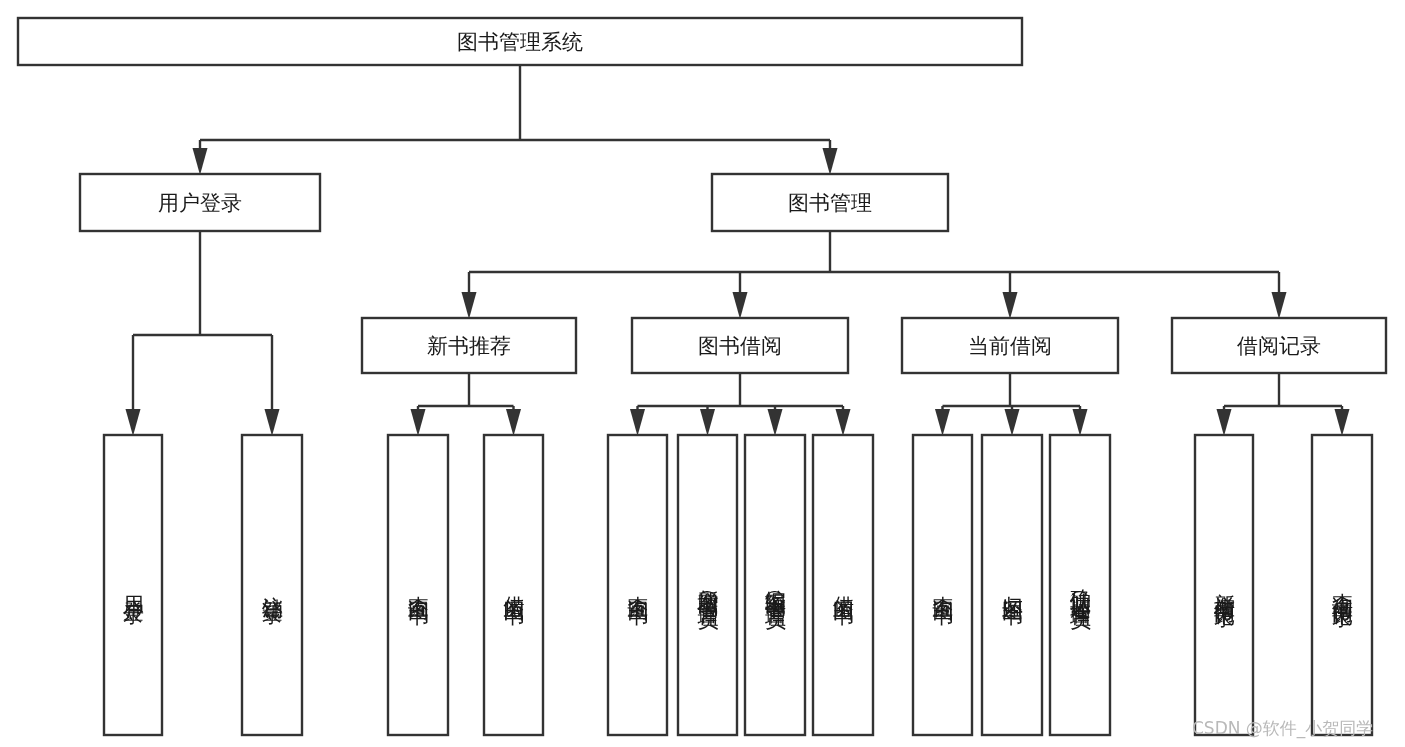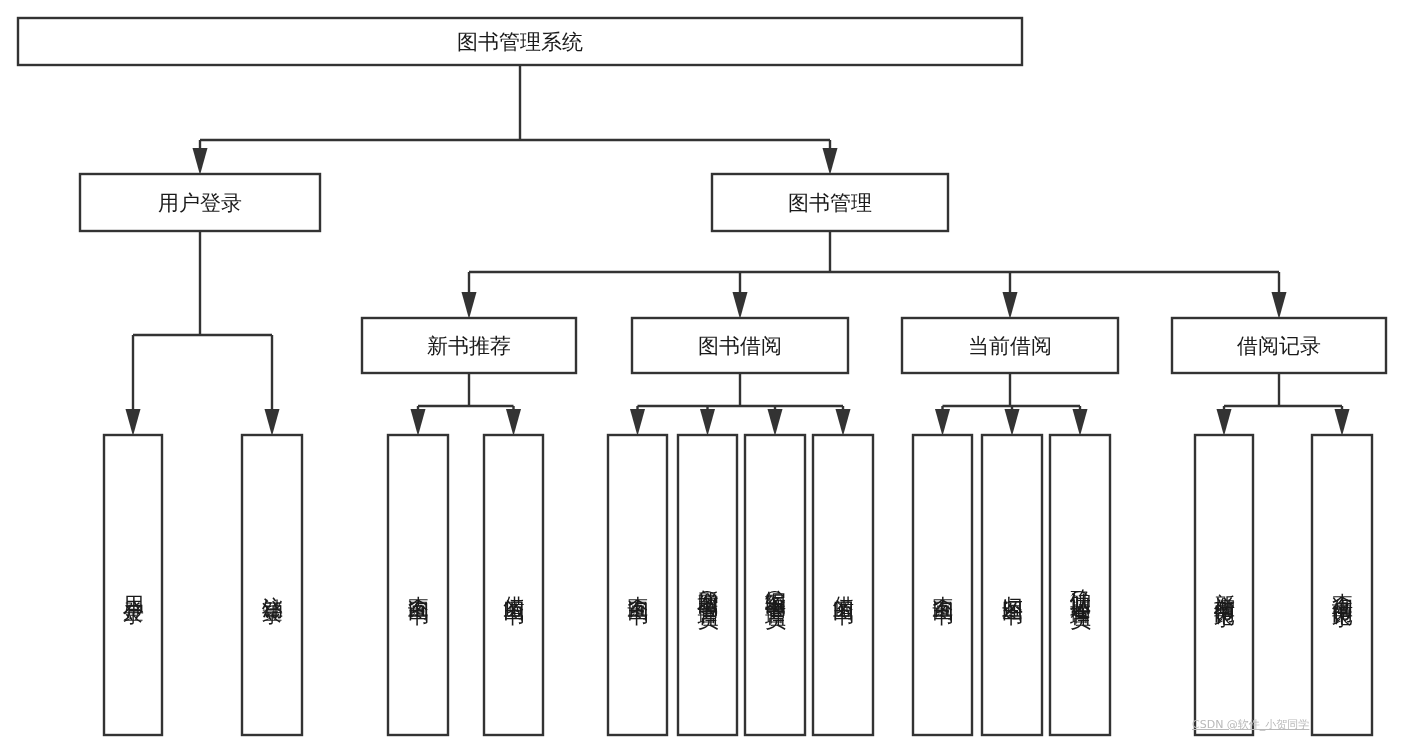--- a/index.html
+++ b/index.html
@@ -59,24 +59,23 @@
     letter-spacing: 3px;
     text-align: center;
     white-space: nowrap;
     pointer-events: none;
   }
   .watermark {
     position: absolute;
     left: 1192px;
     top: 717px;
     font-family: "DejaVu Sans", "Liberation Sans", sans-serif;
-    font-size: 11px;
+    font-size: 17px;
     color: #b9b9b9;
     white-space: nowrap;
-    text-decoration: underline;
   }
 </style>
 </head>
 <body>
 
 <div id="diagram-root">
   <svg class="flow" viewBox="0 0 1405 747">
     <g id="edges-layer">
         <g>
           <line x1="520" y1="65" x2="520" y2="140" class="edge-line"></line>

